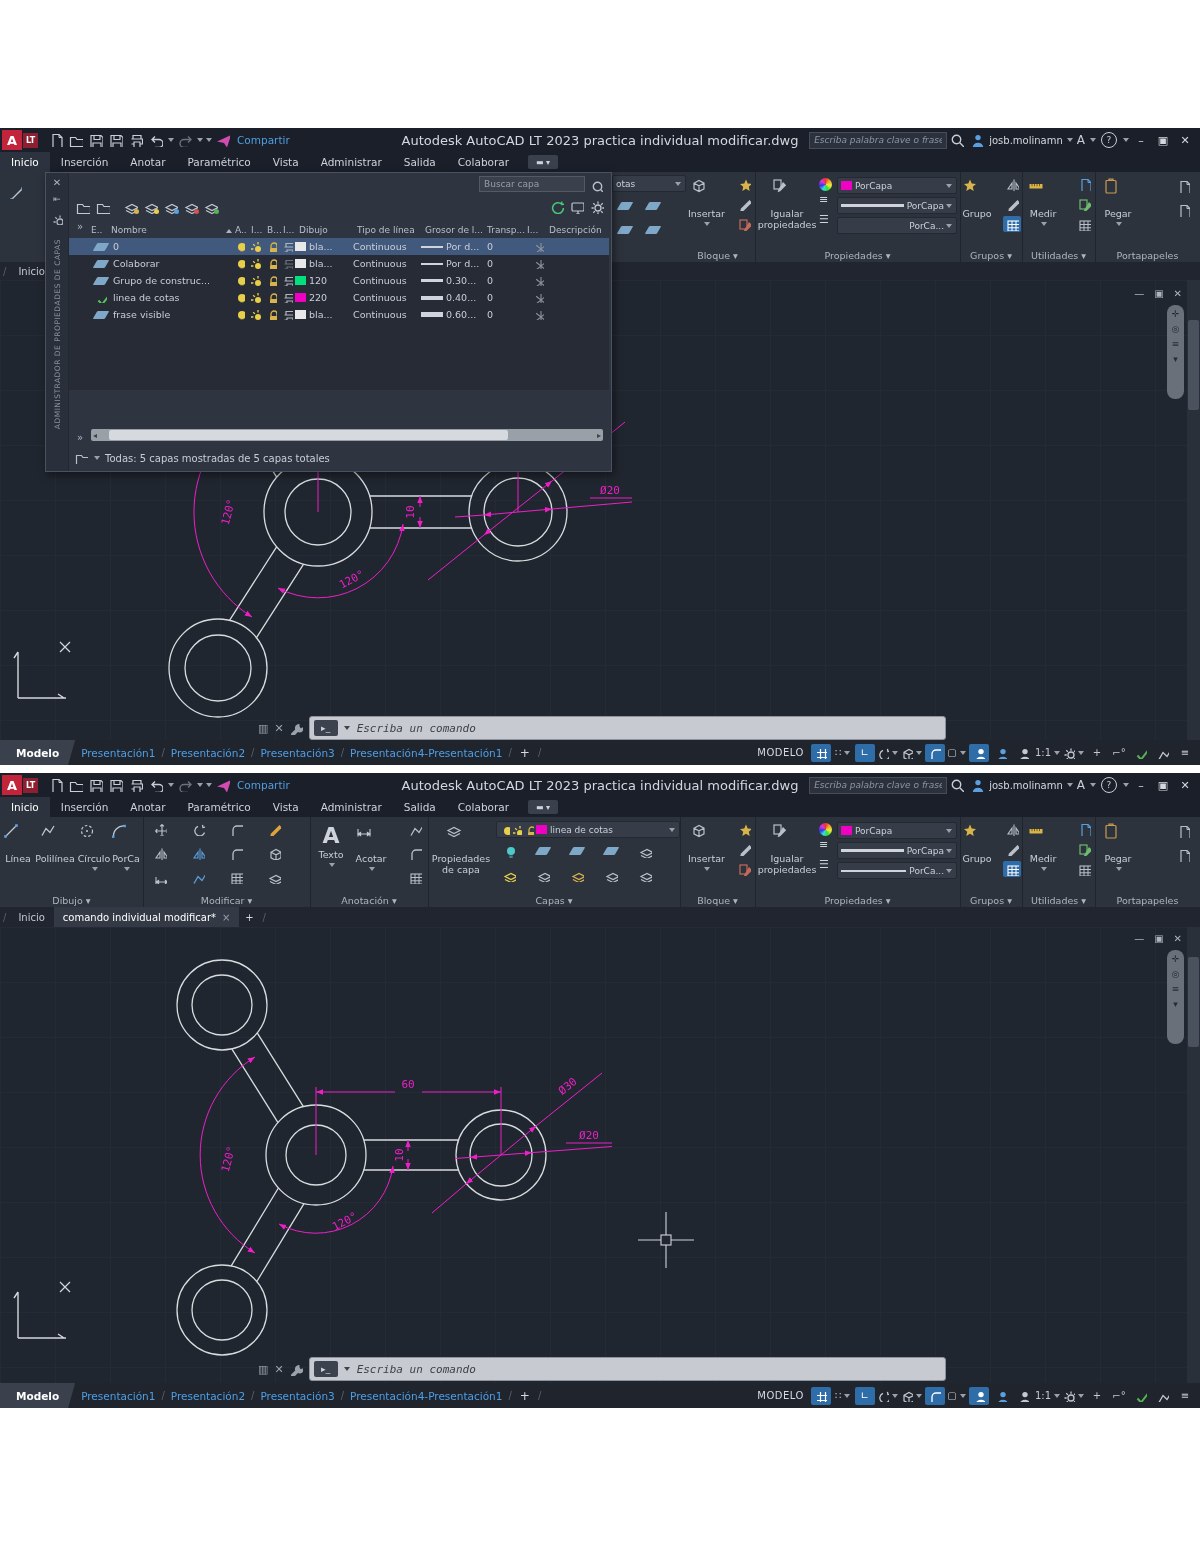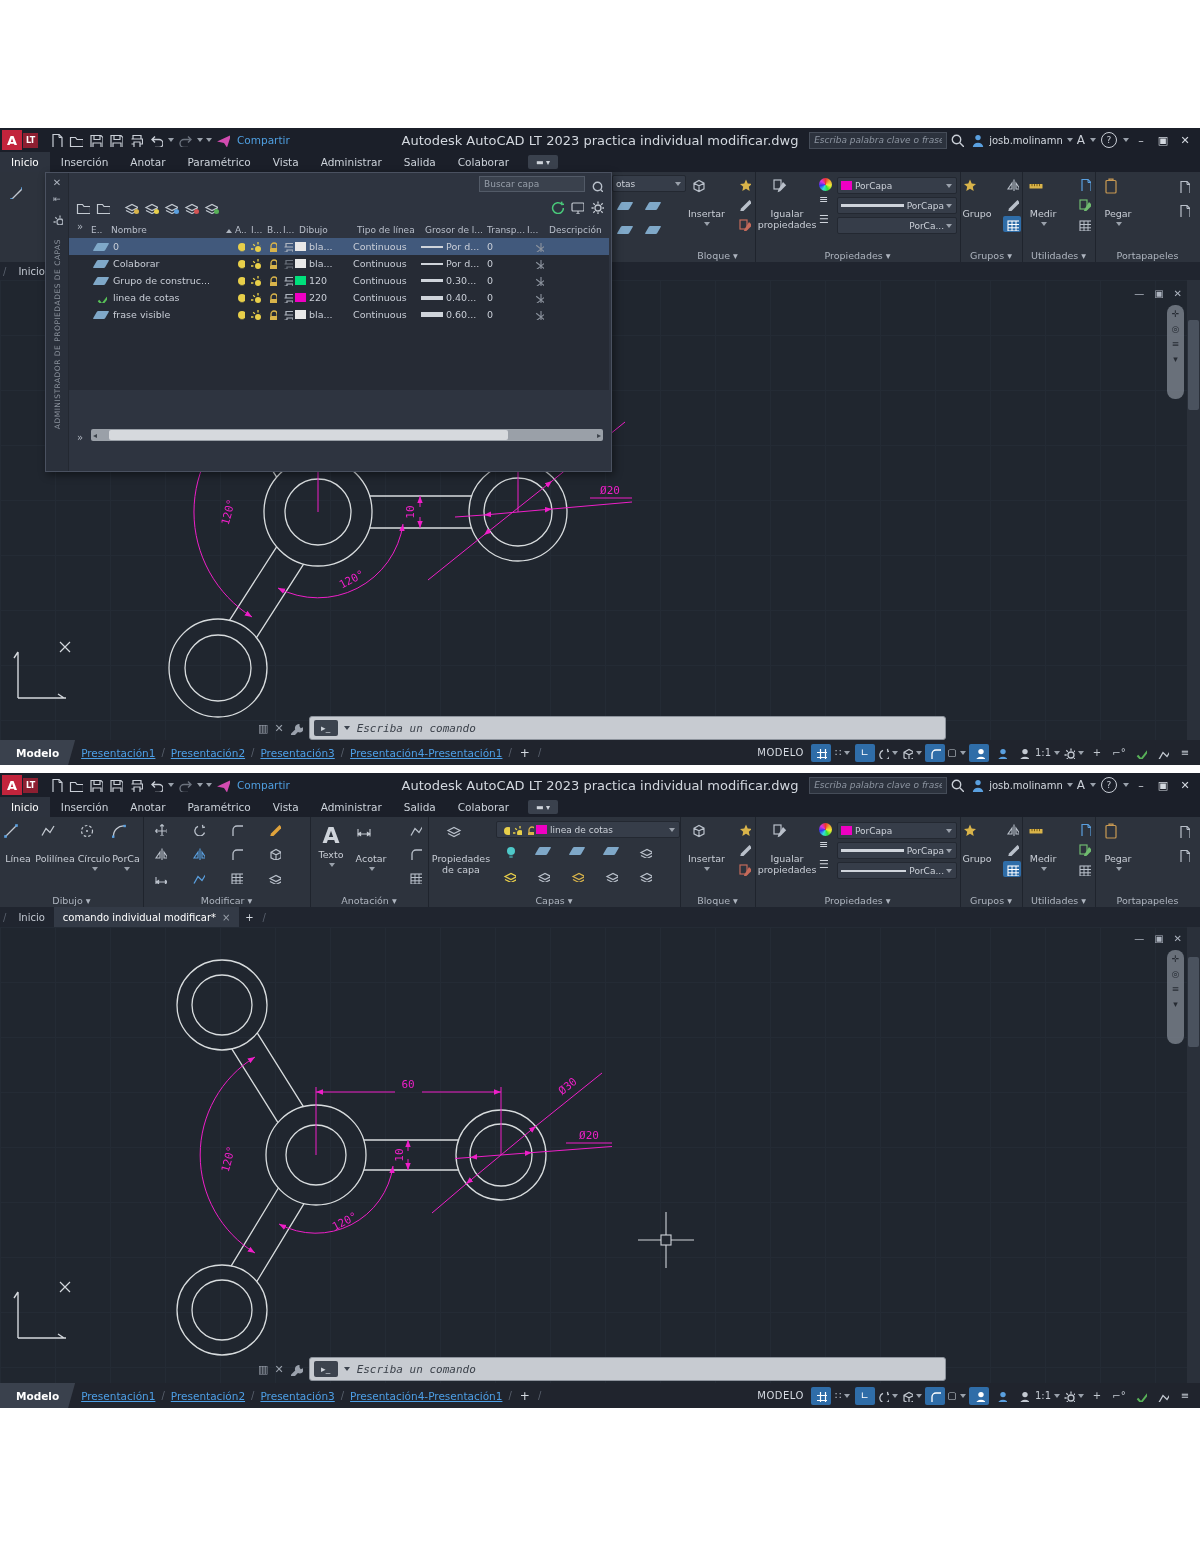--- a/index.html
+++ b/index.html
@@ -61,21 +61,21 @@
   
   .cmdwrap{position:absolute;display:flex;align-items:center;z-index:30;}
   .cmdico{color:#9aa1ac;font-size:11px;margin-right:6px;display:flex;align-items:center;gap:6px;}
   .cmdbar{height:22px;background:#c7cbd1;border:1px solid #8d939c;border-radius:3px;display:flex;align-items:center;flex:1;}
   .cmdchip{width:24px;height:16px;background:#3c434e;border-radius:2px;margin:0 4px;display:flex;align-items:center;justify-content:center;color:#cfd4db;font-size:9px;}
   .cmdtxt{font-size:11px;color:#3c424b;font-style:italic;font-family:"DejaVu Sans Mono",monospace;}
   
   .bbar{position:absolute;left:0;right:0;height:25px;background:#20242d;display:flex;align-items:center;}
   .mtab{height:25px;background:#3a414d;color:#fff;font-size:10.5px;font-weight:bold;display:flex;align-items:center;
         padding:0 16px;clip-path:polygon(0 0,100% 0,calc(100% - 7px) 100%,0 100%);}
-  .ltab{color:#4d9fe6;font-size:10.5px;padding:0 6px;text-decoration:underline;}
+  .ltab{color:#4d9fe6;font-size:10.5px;padding:0 6px;}
   .lsl{color:#59616d;font-size:10px;}
   .lplus{color:#d5dae1;font-size:12px;padding:0 8px;}
   .stright{position:absolute;right:4px;top:0;height:25px;display:flex;align-items:center;}
   .smode{color:#d6dbe2;font-size:10px;letter-spacing:.5px;margin-right:6px;}
   .sb{min-width:20px;height:18px;margin:0 1px;border-radius:2px;display:flex;align-items:center;justify-content:center;
       color:#c3c9d1;font-size:10px;gap:1px;}
   .sb.on{background:#2f6da8;color:#fff;}
   .sb svg{width:12px;height:12px;}
   
   .pal{position:absolute;left:45px;top:44px;width:565px;height:298px;background:#2e3440;border:1px solid #4a5160;
@@ -959,20 +959,27 @@
               </span>
           <span class="cell" style="flex:1"></span>
         </div>
       </div>
       <span class="gut" style="position:absolute;left:0;bottom:28px;">»</span>
       <div class="hsb">
         <span style="font-size:8px;color:#3c424b;margin-left:2px">◂</span>
         <div class="th"></div>
         <span style="font-size:8px;color:#3c424b;margin-left:auto;margin-right:2px">▸</span>
       </div>
+      <div class="palfoot">
+        <span style="color:#b9c0ca"><svg style="width:13px;height:13px">
+                <use href="#s-folder"></use>
+              </svg></span>
+        <span class="car"></span>
+        <span>Todas: 5 capas mostradas de 5 capas totales</span>
+      </div>
     </div>
   </div>
 </div>
 
 <div class="win" style="top:773px;height:635px;">
 
   <div class="tb">
     <div class="logoA">A</div>
     <div class="logoLT">LT</div>
     <div class="qat">

